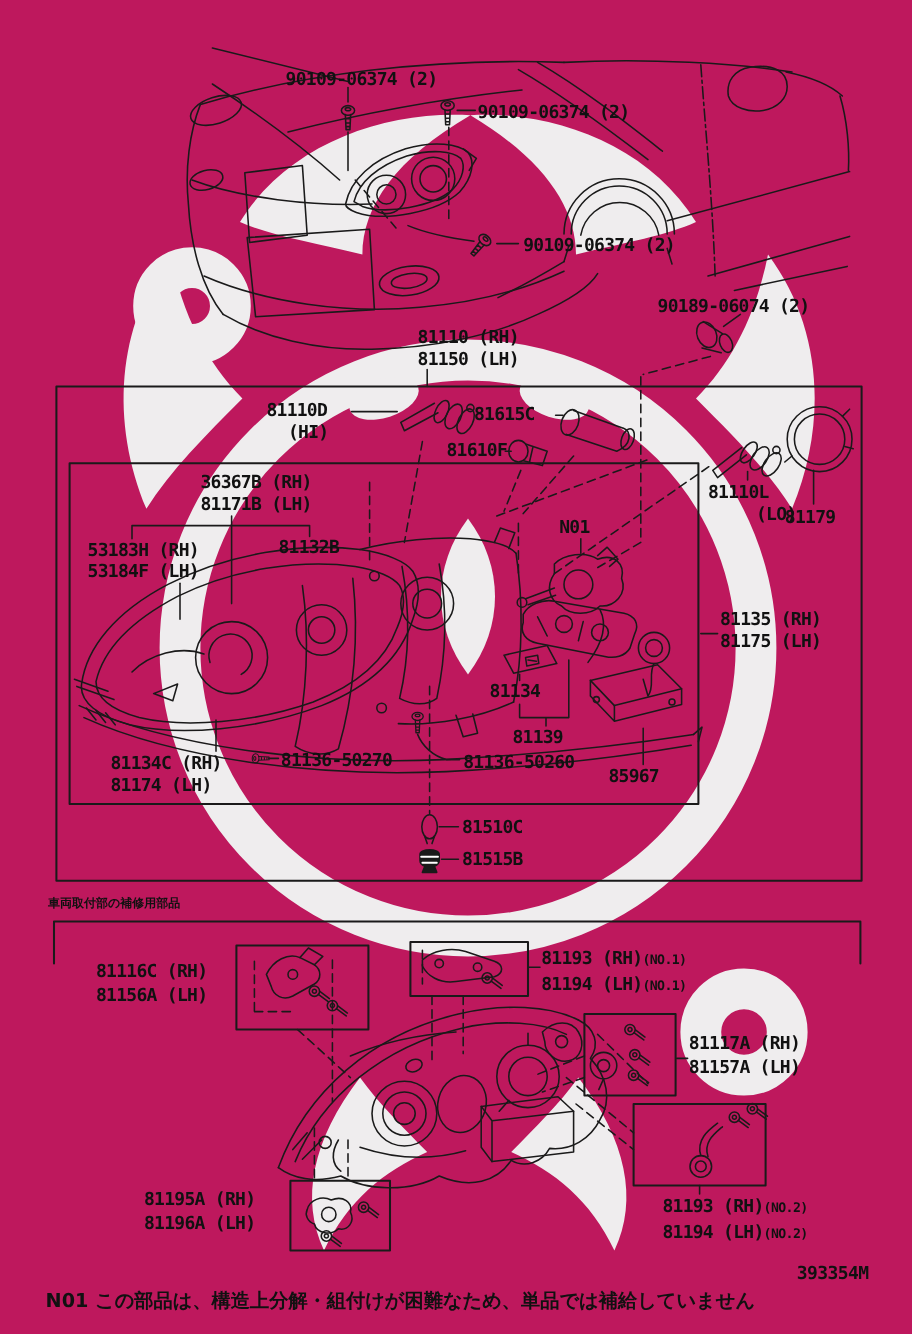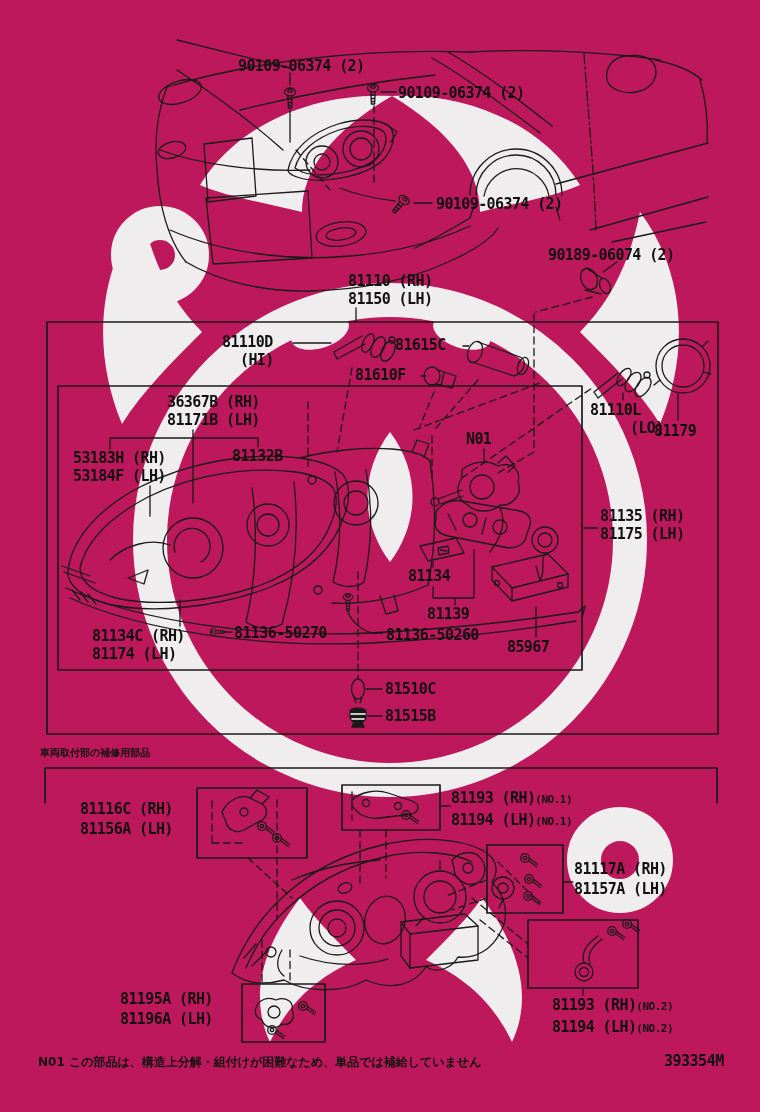--- a/index.html
+++ b/index.html
@@ -15,21 +15,21 @@
   #art .dd{stroke-dasharray:10 3 2.5 3;}
   #art .blk{fill:#1a1a1a;stroke:#1a1a1a;}
   #art .wht{stroke:#ffffff;stroke-width:1.6;}
   .lbl{position:absolute;z-index:2;font-weight:bold;font-size:15px;line-height:18px;
        letter-spacing:-0.6px;color:#111;white-space:nowrap;}
   .lh20{line-height:20px;}
   .sub{font-size:11px;letter-spacing:-0.5px;}
   .jp{position:absolute;z-index:2;font-family:"DejaVu Sans",sans-serif;font-weight:bold;
       font-size:10px;color:#111;white-space:nowrap;}
   .foot{position:absolute;z-index:2;font-family:"DejaVu Sans",sans-serif;font-weight:bold;
-      font-size:12px;color:#111;white-space:nowrap;}
+      font-size:16px;color:#111;white-space:nowrap;margin-top:20px;}
   .doc{position:absolute;z-index:2;font-family:"DejaVu Sans Mono",monospace;font-weight:bold;
       font-size:15px;letter-spacing:-0.5px;color:#111;white-space:nowrap;}
 </style>
 </head>
 <body>
 
 <div id="stage">
 
 <svg id="art" width="760" height="1112" viewBox="0 0 760 1112">
   <defs>
@@ -322,21 +322,21 @@
 <div class="lbl" style="left:436px;top:195px">90109-06374 (2)</div>
 <div class="lbl" style="left:548px;top:246px">90189-06074 (2)</div>
 <div class="lbl" style="left:348px;top:272px">
   <div>81110 (RH)</div>
   <div>81150 (LH)</div>
 </div>
 
 <div class="lbl" style="left:222px;top:333px">81110D</div>
 <div class="lbl" style="left:240px;top:351px">(HI)</div>
 <div class="lbl" style="left:395px;top:336px">81615C</div>
-<div class="lbl" style="left:355px;top:366px">81610F</div>
+<div class="lbl" style="left:372px;top:366px">81610F</div>
 <div class="lbl" style="left:590px;top:401px">81110L</div>
 <div class="lbl" style="left:630px;top:419px">(LO)</div>
 <div class="lbl" style="left:654px;top:422px">81179</div>
 <div class="lbl" style="left:466px;top:430px">N01</div>
 <div class="lbl" style="left:167px;top:393px">
   <div>36367B (RH)</div>
   <div>81171B (LH)</div>
 </div>
 <div class="lbl" style="left:73px;top:449px">
   <div>53183H (RH)</div>

